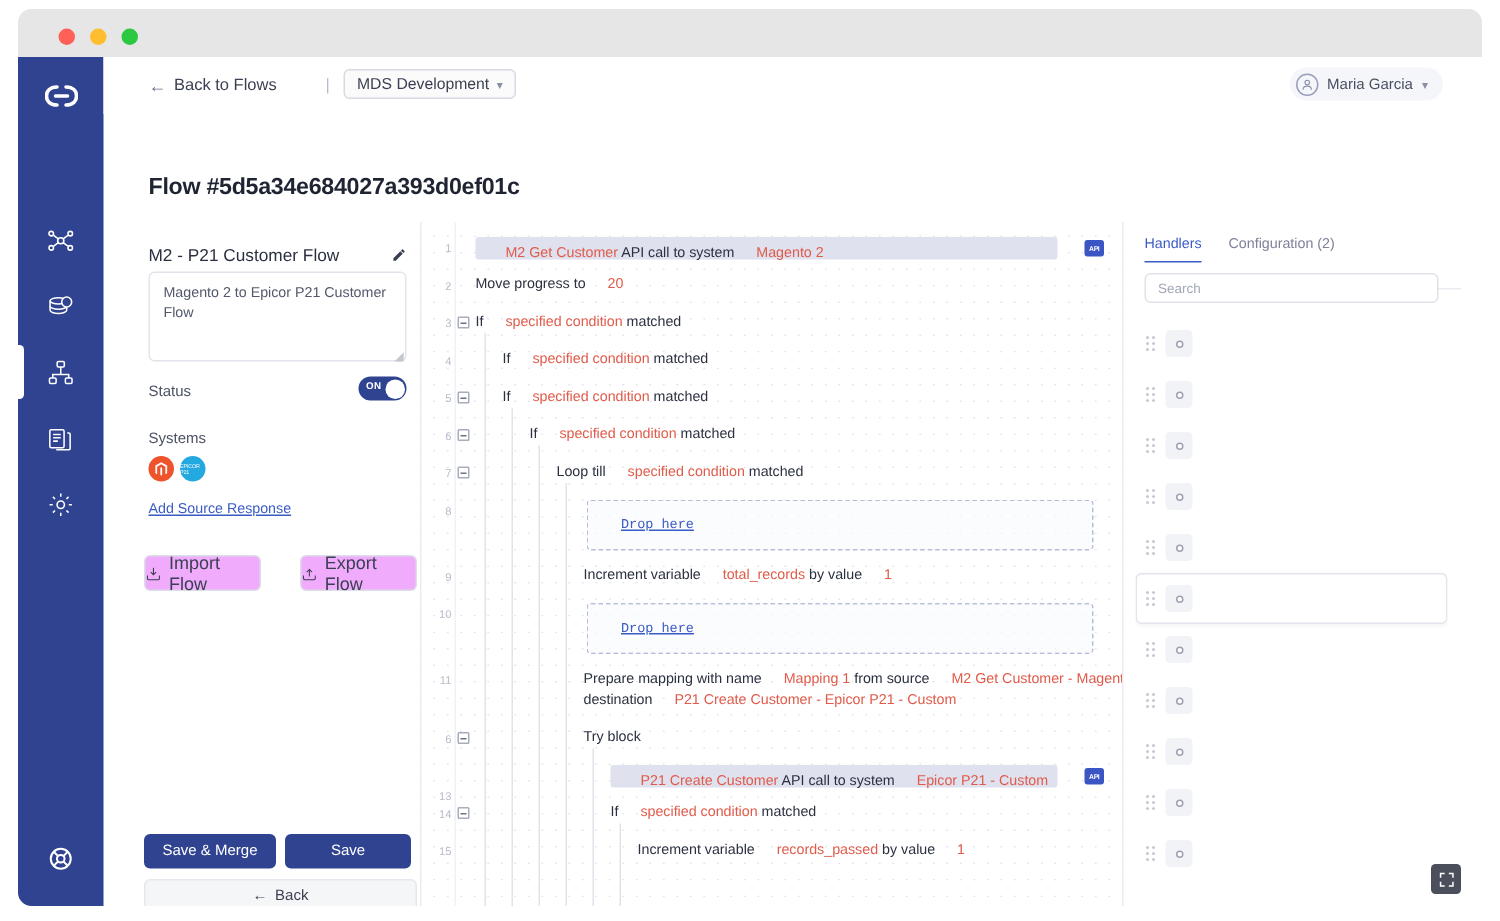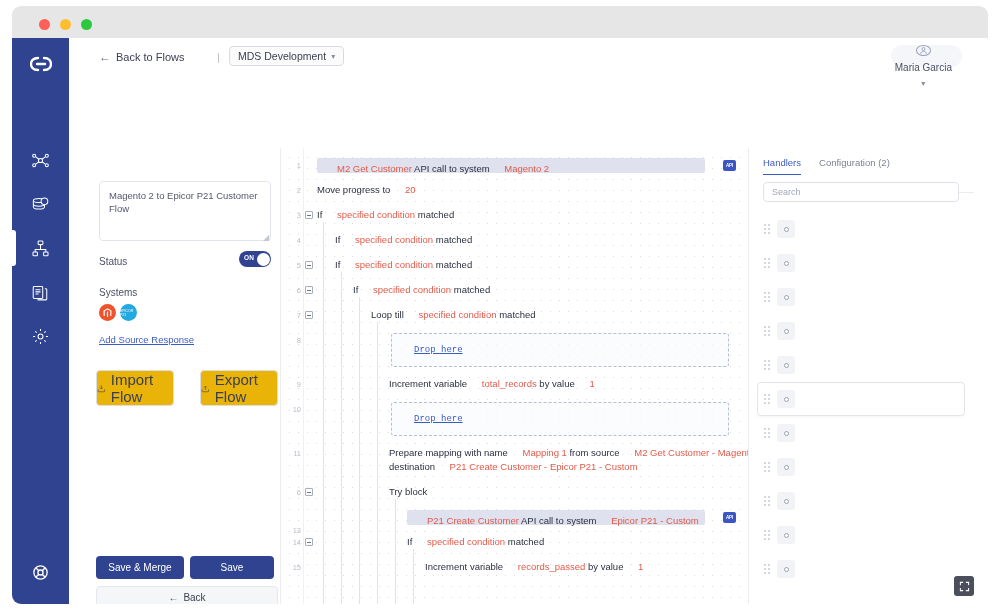--- a/index.html
+++ b/index.html
@@ -86,21 +86,21 @@
     background: #fbfbfc;
     font-size: 10.5px; color: #3a3f51;
     display: flex; align-items: center; gap: 5px; cursor: pointer;
   }
   .caret { font-size: 8px; color: #8a8fa3; }
   .user-chip {
     position: absolute; right: 26px; top: 7px;
     height: 22px; padding: 0 10px 0 4px;
     background: #f5f6fa; border-radius: 11px;
     display: flex; align-items: center; gap: 6px;
-    font-size: 10px; color: #4a4f63; cursor: pointer; flex-direction: column;
+    font-size: 10px; color: #4a4f63; cursor: pointer;
   }
   .avatar {
     width: 15px; height: 15px; border-radius: 50%;
     border: 1px solid #9aa0bb;
     display: flex; align-items: center; justify-content: center;
   }
 
   
   .page-title {
     position: absolute; left: 87px; top: 78px;
@@ -162,24 +162,24 @@
   .sys-epicor  { background: #23a8e0; }
   .sys-epicor span { font-size: 3.6px; color: #fff; letter-spacing: -.1px; }
 
   .add-src {
     position: absolute; left: 17px; top: 186px;
     font-size: 9.5px; color: #3b5bc4; text-decoration: underline; cursor: pointer;
   }
 
   .io-btn {
     position: absolute; top: 222px;
-    height: 36px;
-    border: 1px solid #dcdee7; border-radius: 4px; background: #eab308;
+    height: 24px;
+    border: 1px solid #dcdee7; border-radius: 4px; background: #f0abfc;
     display: flex; align-items: center; justify-content: center; gap: 5px;
-    font-size: 15px; color: #3a3f51; cursor: pointer;
+    font-size: 12px; color: #3a3f51; cursor: pointer;
   }
   .io-import { left: 14px;  width: 78px; }
   .io-export { left: 118px; width: 78px; }
 
   .btn-primary {
     position: absolute; top: 408px; height: 23px;
     background: #2f4391; border: none; border-radius: 4px;
     color: #fff; font-size: 10px; cursor: pointer;
     font-family: "Liberation Sans", sans-serif;
   }
@@ -444,22 +444,31 @@
           <svg width="9" height="9" viewBox="0 0 24 24" fill="none" stroke="#8a90ad" stroke-width="2">
             <circle cx="12" cy="8" r="4"></circle>
               <path d="M4.5 21c0-4.2 3.4-6.6 7.5-6.6S19.5 16.8 19.5 21"></path>
           </svg>
         </span>
         <span>Maria Garcia</span>
         <span class="caret">▾</span>
       </div>
     </div>
 
+    <div class="page-title">Flow #5d5a34e684027a393d0ef01c</div>
 
     <div class="left-panel">
+      <div class="flow-name-row">
+        <span class="flow-name">M2 - P21 Customer Flow</span>
+        <span class="pencil">
+          <svg width="10" height="10" viewBox="0 0 24 24" fill="#3a3f51">
+            <path d="M3 17.2V21h3.8L18 9.8 14.2 6 3 17.2zM20.7 7.1a1 1 0 0 0 0-1.4l-2.4-2.4a1 1 0 0 0-1.4 0l-1.8 1.8L18.9 8.9l1.8-1.8z"></path>
+          </svg>
+        </span>
+      </div>
       <textarea class="desc-box" style="">Magento 2 to Epicor P21 Customer Flow</textarea>
       <span class="resize-grip">◢</span>
 
       <span class="lbl lbl-status">Status</span>
       <div class="toggle">
         <span class="toggle-txt">ON</span>
         <span class="toggle-knob"></span>
       </div>
 
       <span class="lbl lbl-systems">Systems</span>

